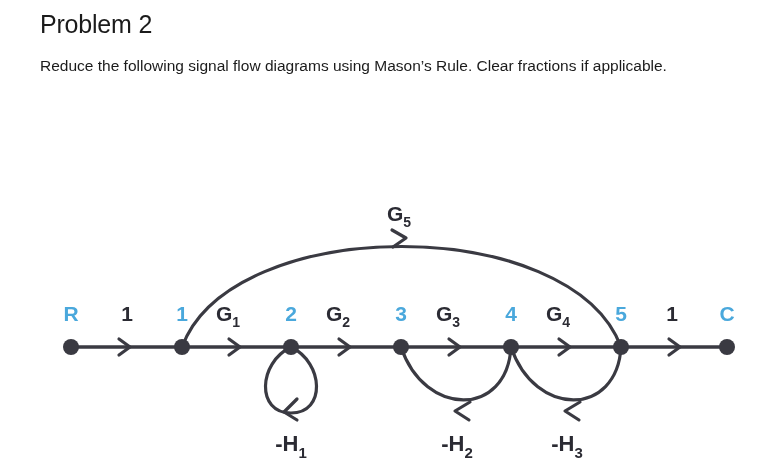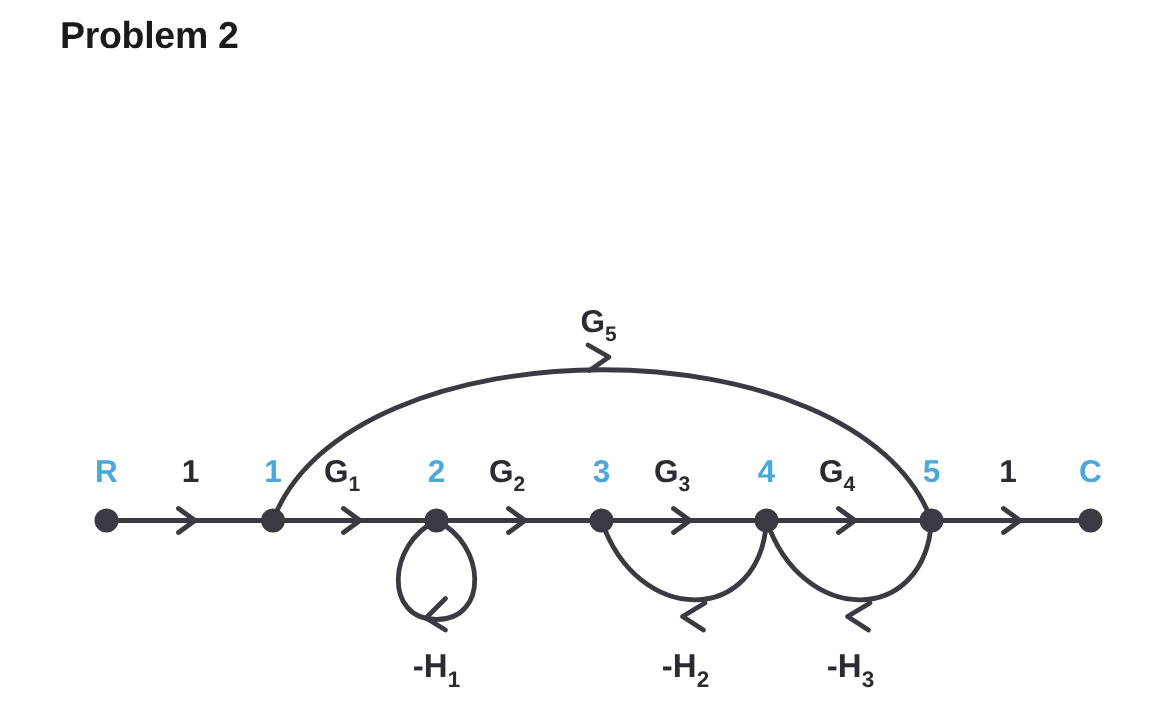--- a/index.html
+++ b/index.html
@@ -17,21 +17,21 @@
   }
   .page {
     position: absolute;
     inset: 0;
   }
   .problem-title {
     position: absolute;
     left: 40px;
     top: 10px;
     font-size: 25px;
-    font-weight: 700;
+    font-weight: 400;
     letter-spacing: -0.2px;
     color: #1b1b1b;
     white-space: nowrap;
   }
   .problem-instructions {
     position: absolute;
     left: 40px;
     top: 57px;
     font-size: 15.5px;
     font-weight: 400;
@@ -97,20 +97,21 @@
     fill: #3a3a42;
   }
 </style>
 </head>
 <body>
 
 <div class="page">
 
   <div class="problem-title">Problem 2</div>
 
+  <div class="problem-instructions">Reduce the following signal flow diagrams using Mason’s Rule. Clear fractions if applicable.</div>
 
   <div class="diagram-wrap">
     <svg class="sfg" viewBox="0 0 778 373">
 
       <g>
         <line class="edge-line" x1="71" y1="252" x2="727" y2="252"></line>
 
         <polyline class="arrow-head" points="119,244 130,252 119,260"></polyline>
         <polyline class="arrow-head" points="229,244 240,252 229,260"></polyline>
         <polyline class="arrow-head" points="339,244 350,252 339,260"></polyline>

